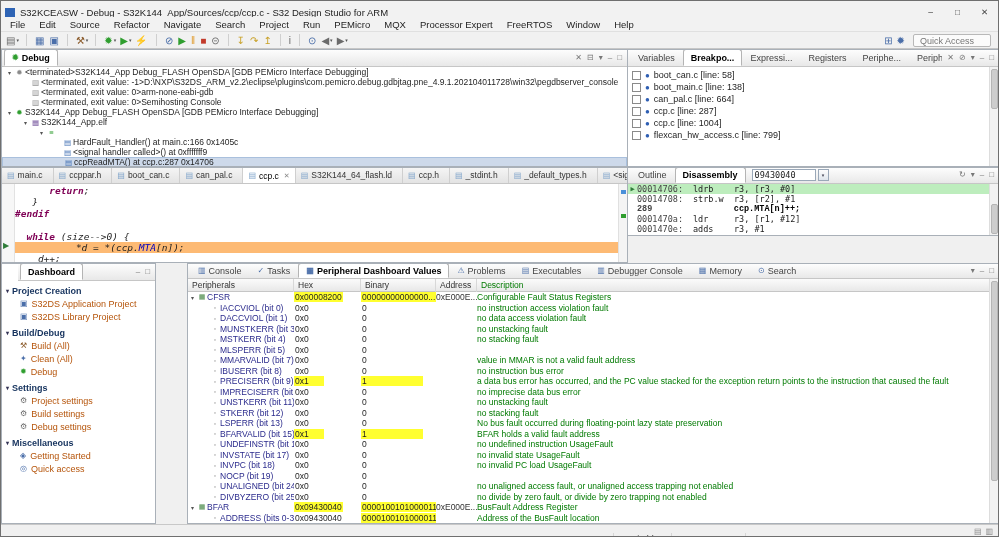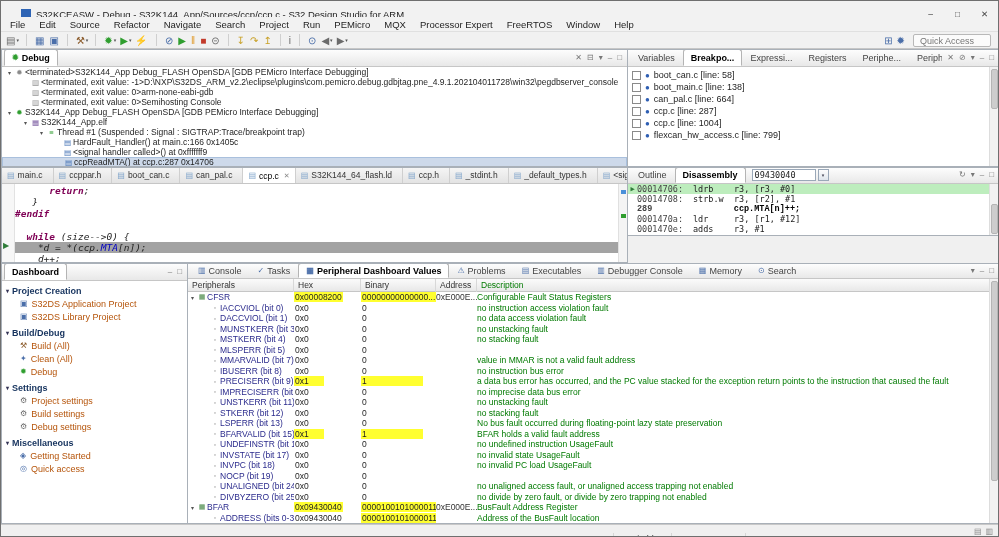--- a/index.html
+++ b/index.html
@@ -1,21 +1,21 @@
 <!DOCTYPE html>
 <html><head>
 <meta charset="utf-8">
 <style>
 *{margin:0;padding:0;box-sizing:border-box;}
 html,body{background:#9a9a9a;}
 .app{position:relative;width:999px;height:537px;background:#f0f0f0;border:1px solid #6f6f6f;overflow:hidden;
      font-family:"Liberation Sans",sans-serif;font-size:10px;color:#1e1e1e;}
 
 
-.titlebar{position:absolute;left:0;top:0;right:0;height:30px;background:#f2f2f2;display:flex;align-items:center;padding-left:20px;border-bottom:4px solid #a21caf;}
+.titlebar{position:absolute;left:0;top:0;right:0;height:30px;background:#f2f2f2;display:flex;align-items:center;padding-left:4px;border-bottom:7px solid #a21caf;}
 .app-ic{width:10px;height:10px;background:#2e64b5;margin-right:5px;flex:none;}
 .title{font-size:9.5px;color:#222;white-space:nowrap;overflow:hidden;}
 .win-controls{margin-left:auto;display:flex;flex:none;}
 .win-btn{width:27px;height:15px;text-align:center;font-size:8.5px;line-height:15px;color:#444;}
 .menubar{position:absolute;top:16px;left:0;right:0;height:15px;background:#f2f2f2;display:flex;align-items:center;padding-left:2px;border-bottom:1px solid #e0e0e0;}
 .menu-item{padding:0 7px;font-size:9.5px;color:#1e1e1e;white-space:nowrap;}
 .toolbar{position:absolute;top:31px;left:0;right:0;height:17px;background:#f1f1f1;border-bottom:1px solid #c6c6c6;display:flex;align-items:center;padding:0 3px;}
 .tb{height:15px;display:flex;align-items:center;padding:0 2px;flex:none;}
 .tg{font-size:10px;line-height:15px;}
 .tg.sep{width:1px;height:12px;background:#cfcfcf;margin:0 3px;}
@@ -56,21 +56,21 @@
 .etabs{height:16px;background:linear-gradient(#f6f6f6,#e3e3e3);border-bottom:1px solid #c6c6c6;display:flex;align-items:flex-end;overflow:hidden;}
 .etab{height:16px;padding:2px 5px;font-size:8.5px;display:flex;gap:3px;align-items:center;border-right:1px solid #cfcfcf;color:#333;white-space:nowrap;background:linear-gradient(#f6f6f6,#e3e3e3);}
 .etab.active{background:#fff;color:#000;border-top:1px solid #92b0d2;}
 .fic{color:#7aa0c8;font-size:8px;}
 .eclose{color:#888;font-size:7px;margin-left:2px;}
 .edbody{position:absolute;top:16px;left:0;right:0;bottom:0;background:#fff;display:flex;}
 .gutter{width:13px;background:#f7f7f7;border-right:1px solid #e2e2e2;position:relative;flex:none;}
 .ip-arrow{position:absolute;left:1px;top:57px;font-size:8px;color:#2f7d3a;}
 .code{flex:1;font-family:"DejaVu Sans Mono",monospace;font-size:9.5px;line-height:11.4px;padding-top:1px;overflow:hidden;}
 .cl{white-space:pre;height:11.4px;font-style:italic;}
-.cl.cur{background:#a3a3a3;}
+.cl.cur{background:#fdba74;padding-left:38px;}
 .kw{color:#7f0055;font-weight:bold;}
 .field{color:#0000c0;}
 .oruler{width:9px;background:#f4f4f4;border-left:1px solid #e0e0e0;position:relative;flex:none;}
 .omark{position:absolute;left:2px;width:5px;height:4px;}
 
 
 .addr-wrap{display:flex;align-items:flex-end;gap:2px;margin-left:6px;margin-bottom:2px;}
 .addr-input{width:64px;height:12px;font-size:8.5px;font-family:"DejaVu Sans Mono",monospace;border:1px solid #9aa8b8;padding:0 2px;color:#222;background:#fff;}
 .combo-btn{width:11px;height:12px;border:1px solid #9aa8b8;background:linear-gradient(#fdfdfd,#dfe5ec);font-size:5px;color:#445;text-align:center;line-height:11px;}
 .dis-body{position:absolute;top:16px;left:0;right:10px;bottom:0;font-family:"DejaVu Sans Mono",monospace;font-size:8.5px;overflow:hidden;}
@@ -114,21 +114,21 @@
 .statusbar{position:absolute;left:0;top:523px;right:0;height:14px;background:#f0f0f0;border-top:1px solid #c8c8c8;font-size:9px;color:#333;}
 .sb-cells{position:absolute;left:612px;top:8px;height:13px;display:flex;align-items:center;}
 .sb-cell{padding:0 12px;border-left:1px solid #d6d6d6;height:13px;line-height:13px;white-space:nowrap;}
 .sb-icons{position:absolute;right:5px;top:0;height:13px;display:flex;align-items:center;gap:4px;color:#888;font-size:8px;}
 
 
 #debug-panel{left:0;top:48px;width:627px;height:118px;}
 #breakpoints-panel{left:626px;top:48px;width:373px;height:118px;}
 #editor-group{left:0;top:166px;width:627px;height:96px;border:1px solid #a9b0b8;position:absolute;background:#fff;}
 #disasm-panel{left:626px;top:166px;width:373px;height:69px;}
-#dashboard-panel{left:0;top:262px;width:187px;height:261px;}
+#dashboard-panel{left:0;top:262px;width:155px;height:261px;padding-left:16px;}
 #console-panel{left:186px;top:262px;width:813px;height:261px;}
 </style>
 </head>
 <body>
 
 <div class="app">
 
   <div class="titlebar">
     <span class="app-ic"></span>
     <span class="title">S32KCEASW - Debug - S32K144_App/Sources/ccp/ccp.c - S32 Design Studio for ARM</span>
@@ -347,21 +347,20 @@
 
         <div class="trow lvl1">
           <span class="arr">▾</span>
           <span class="ticon ic-purple">▦</span>
           <span class="tlabel">S32K144_App.elf</span>
         </div>
 
         <div class="trow lvl2">
           <span class="arr">▾</span>
           <span class="ticon ic-green">≡</span>
-          <span class="tlabel">Thread #1 (Suspended : Signal : SIGTRAP:Trace/breakpoint trap)</span>
         </div>
 
         <div class="trow lvl3">
           <span class="arr"></span>
           <span class="ticon ic-blue">▤</span>
           <span class="tlabel">HardFault_Handler() at main.c:166 0x1405c</span>
         </div>
 
         <div class="trow lvl3">
           <span class="arr"></span>

